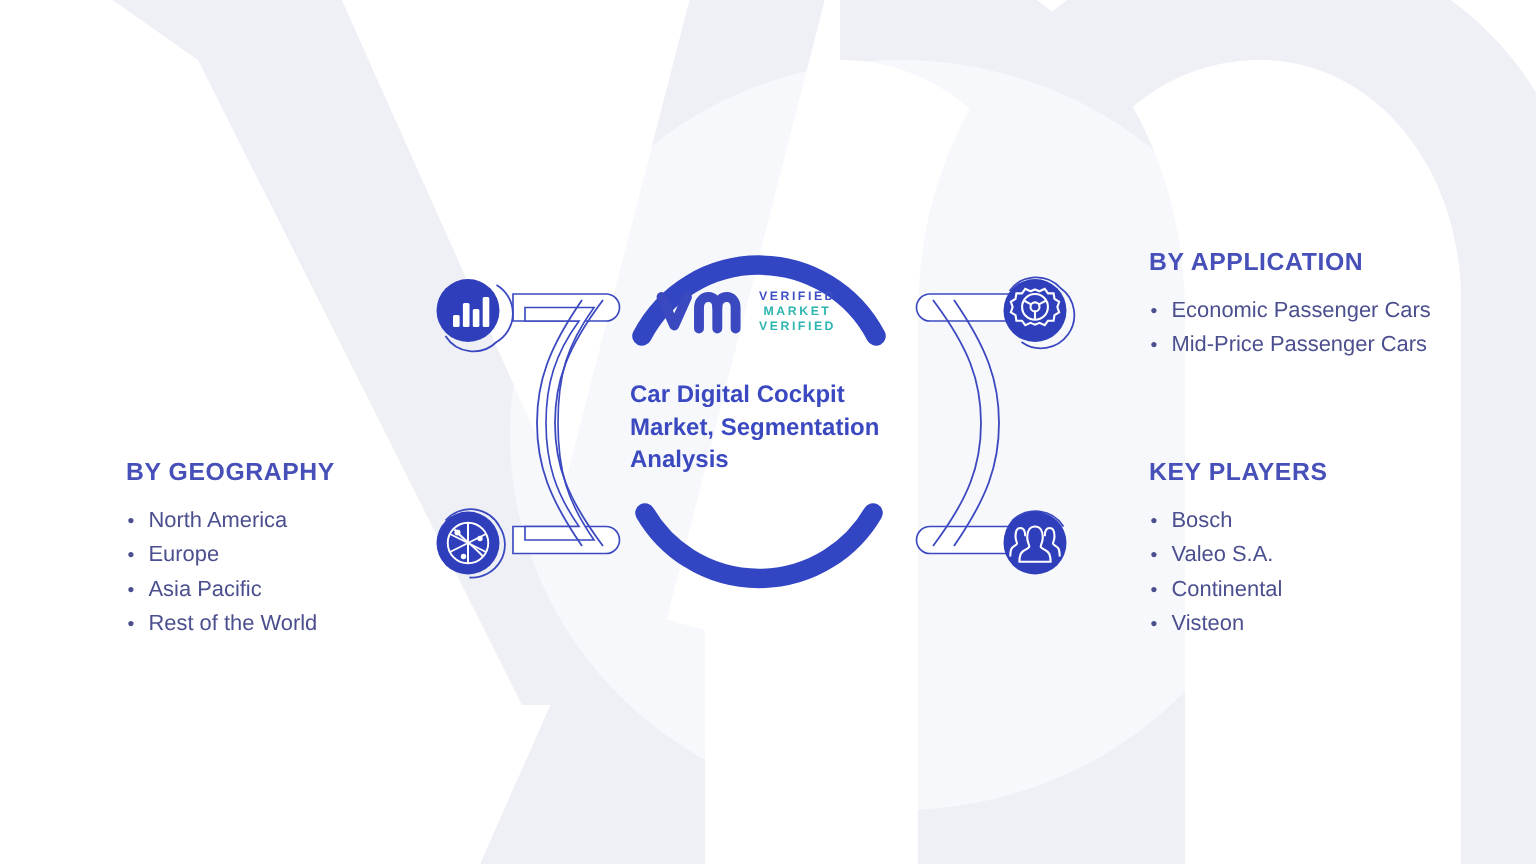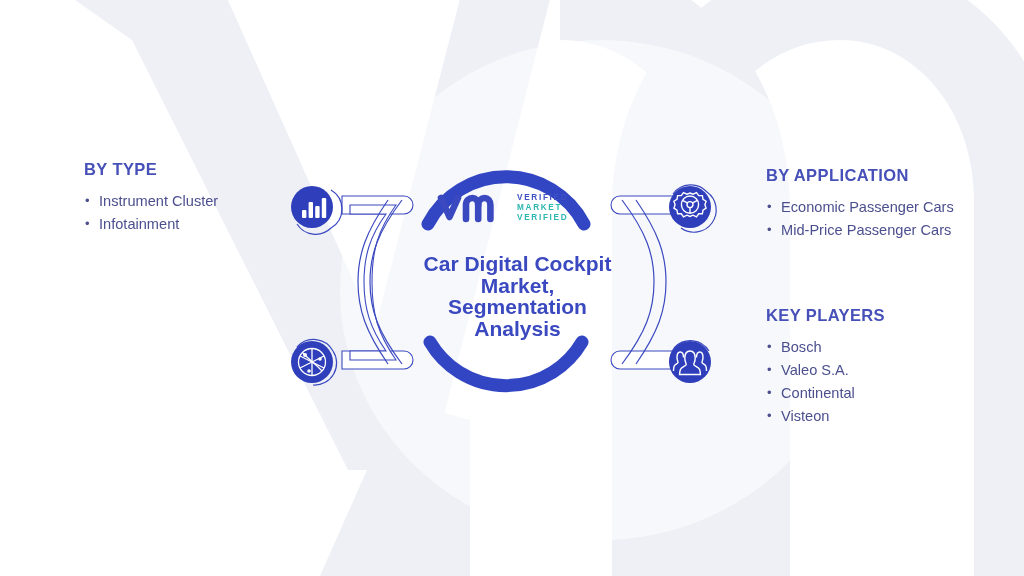--- a/index.html
+++ b/index.html
@@ -77,46 +77,46 @@
     height: 260px;
   }
   .vmr-logo {
     position: absolute;
     left: 38px;
     top: 45px;
     width: 160px;
     height: 46px;
     display: flex;
     align-items: center;
-    gap: 19px;
+    gap: 8px;
+    text-align: center;
   }
   .vmr-mark { flex: 0 0 auto; }
   .vmr-words {
     display: flex;
     flex-direction: column;
     justify-content: center;
     line-height: 1.18;
   }
   .vmr-words span {
     font-size: 8.2px;
     font-weight: bold;
     letter-spacing: 1.7px;
     color: #2eb6b0;
   }
   .vmr-words span.w1 { color: #3f51c4; }
   .center-title {
     position: absolute;
     left: 22px;
     top: 113px;
     width: 195px;
-    font-size: 21px;
+    font-size: 16px;
     font-weight: bold;
     line-height: 21.5px;
     color: #3b49c0;
-    text-align: center;
   }
 
   
   .node {
     position: absolute;
     width: 62px;
     height: 62px;
   }
   .node-type { left: 283px; top: 178px; }
   .node-geo  { left: 283px; top: 333px; }
@@ -247,28 +247,30 @@
       </svg>
       <div class="vmr-words">
         <span class="w1">VERIFIED</span>
         <span>MARKET</span>
         <span>VERIFIED</span>
       </div>
     </div>
     <div class="center-title">Car Digital Cockpit Market, Segmentation Analysis</div>
   </div>
 
-  <div class="col col-left blk-type">
-    <div class="heading">BY TYPE</div>
+
+  <div class="col col-left blk-geo">
+    <div class="heading">BY GEOGRAPHY</div>
     <ul class="items">
-      <li>Instrument Cluster</li>
-      <li>Infotainment</li>
+      <li>North America</li>
+      <li>Europe</li>
+      <li>Asia Pacific</li>
+      <li>Rest of the World</li>
     </ul>
   </div>
-
 
   <div class="col col-right blk-app">
     <div class="heading">BY APPLICATION</div>
     <ul class="items">
       <li>Economic Passenger Cars</li>
       <li>Mid-Price Passenger Cars</li>
     </ul>
   </div>
 
   <div class="col col-right blk-key">

